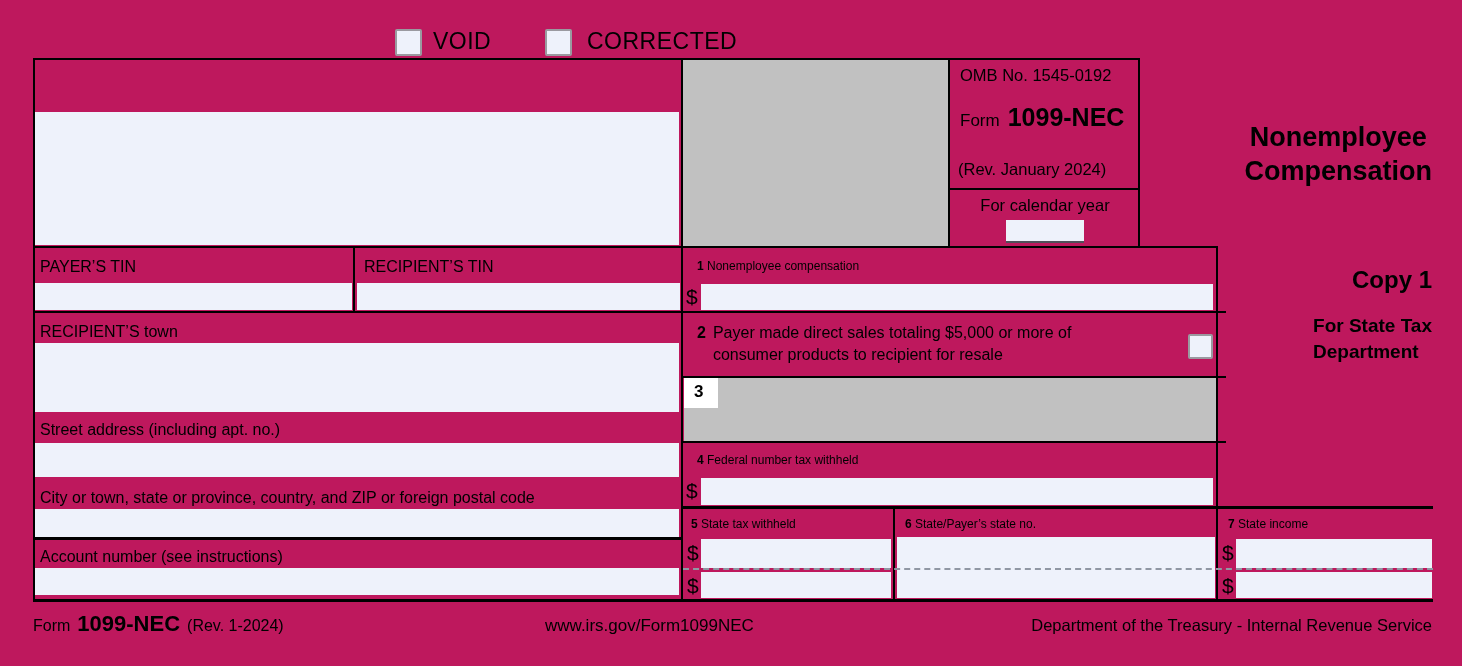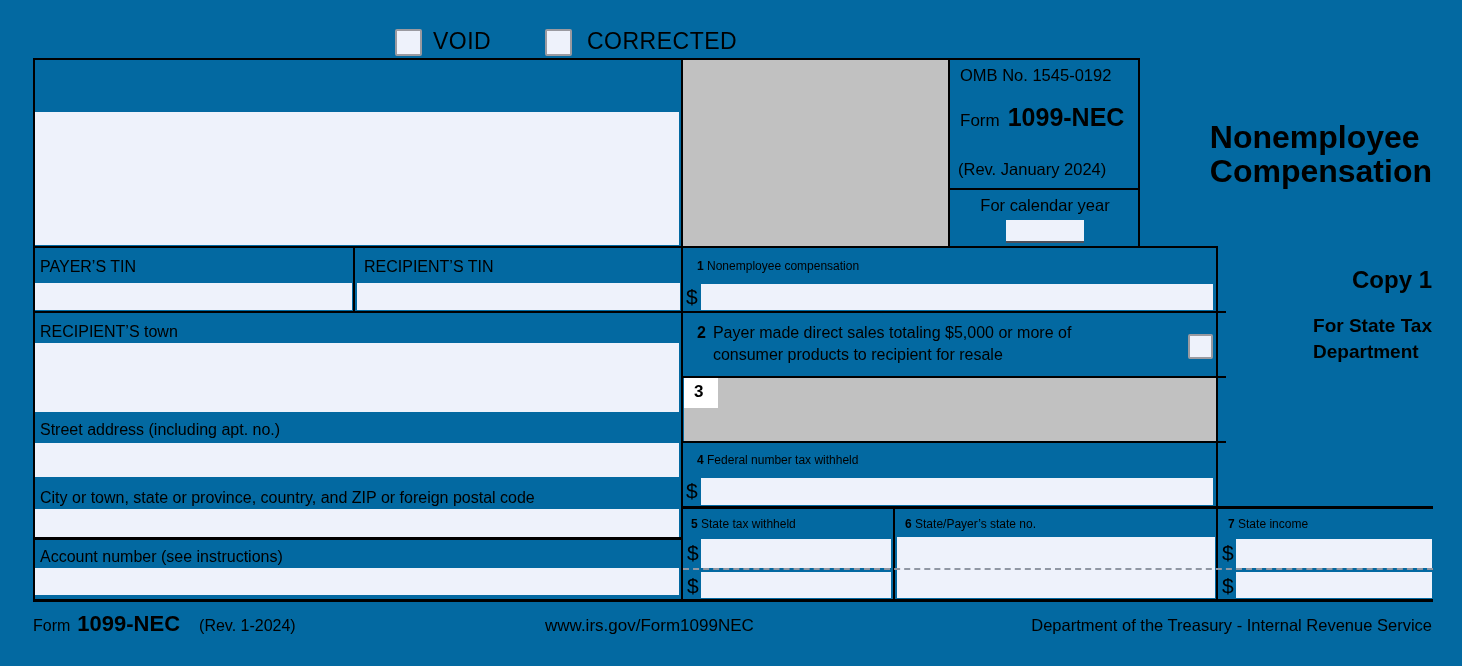--- a/index.html
+++ b/index.html
@@ -1,17 +1,17 @@
 <!DOCTYPE html>
 <html><head>
 <meta charset="utf-8">
 <style>
   * { margin:0; padding:0; box-sizing:border-box; }
   body { background:#ffffff; font-family:"Liberation Sans", sans-serif; color:#000; }
-  #form1099 { position:relative; width:1462px; height:666px; background:#0369a1; overflow:hidden; }
+  #form1099 { position:relative; width:1462px; height:666px; background:#be185d; overflow:hidden; }
 
   .hl { position:absolute; background:#000; height:2px; }
   .vl { position:absolute; background:#000; width:2px; }
   .thick { height:3px; }
 
   .grayfill { position:absolute; background:#c1c1c1; }
 
   .lbl { position:absolute; font-size:16px; line-height:21px; }
   .boxlbl { position:absolute; font-size:12px; line-height:21px; white-space:nowrap; }
   .boxlbl b, .wraplbl b { font-weight:bold; }
@@ -20,22 +20,22 @@
   .inp { position:absolute; background:#eef2fb; border:none; outline:none;
          font-family:"Liberation Sans", sans-serif; font-size:16px; padding:0 5px; }
 
   .dollar { position:absolute; font-size:21px; line-height:24px; }
 
   .chk { position:absolute; width:27px; height:27px; background:#eef2fb;
          border:2px solid #9a9aa0; border-radius:2px; cursor:pointer; }
   .chk.small { width:25px; height:25px; }
   .chklabel { position:absolute; font-size:23px; letter-spacing:0.5px; }
 
-  .titleblock { position:absolute; right:30px; top:120px; text-align:left;
-                font-size:32px; font-weight:bold; line-height:34px; }
+  .titleblock { position:absolute; right:30px; top:120px; text-align:center;
+                font-size:27px; font-weight:bold; line-height:34px; }
   .copytitle { position:absolute; right:30px; top:266px; text-align:right;
                font-size:24px; font-weight:bold; }
   .copysub { position:absolute; right:30px; top:313px; text-align:left;
              font-size:19px; font-weight:bold; line-height:26px; }
 
   .ombno { position:absolute; left:960px; top:66px; font-size:16.5px; }
   .ombform { position:absolute; left:960px; top:103px; display:flex; align-items:baseline; gap:8px; }
   .ombform .w { font-size:17px; }
   .ombform .n { font-size:25px; font-weight:bold; }
   .ombrev { position:absolute; left:958px; top:160px; font-size:16.5px; }
@@ -43,21 +43,21 @@
   .yearinp { position:absolute; left:1006px; top:220px; width:78px; height:23px;
              background:#eef2fb; border:none; border-bottom:2px solid #50505a; outline:none;
              font-family:"Liberation Sans", sans-serif; font-size:16px; text-align:center; }
 
   .dashed { position:absolute; left:683px; top:568px; width:750px; height:0;
             border-top:2px dashed #9097a3; }
 
   .footer-left { position:absolute; left:33px; top:611px; display:flex; align-items:baseline; gap:7px; }
   .footer-left .w { font-size:16px; }
   .footer-left .n { font-size:22px; font-weight:bold; }
-  .footer-left .r { font-size:16px;margin-left:12px; }
+  .footer-left .r { font-size:16px; }
   .footer-url { position:absolute; left:545px; top:616px; font-size:17px; }
   .footer-agency { position:absolute; right:30px; top:616px; font-size:16.5px; }
 
   .numsq { position:absolute; left:684px; top:378px; width:34px; height:30px; background:#fff;
            font-size:17px; font-weight:bold; padding:4px 0 0 10px; }
 </style>
 </head>
 <body>
 
 <div id="form1099">

